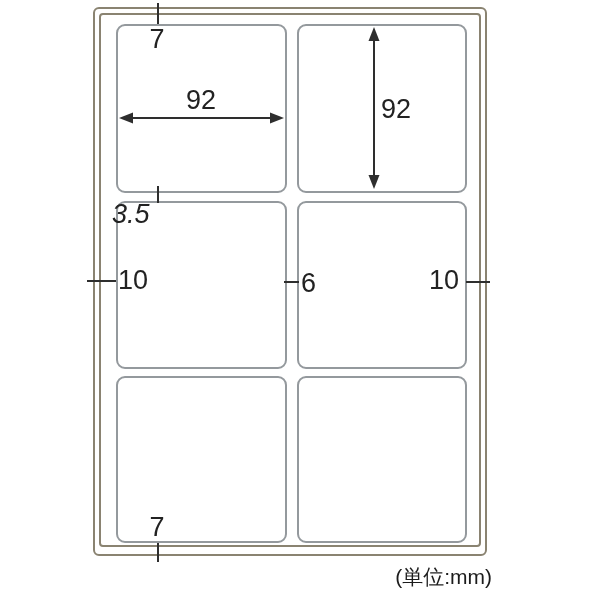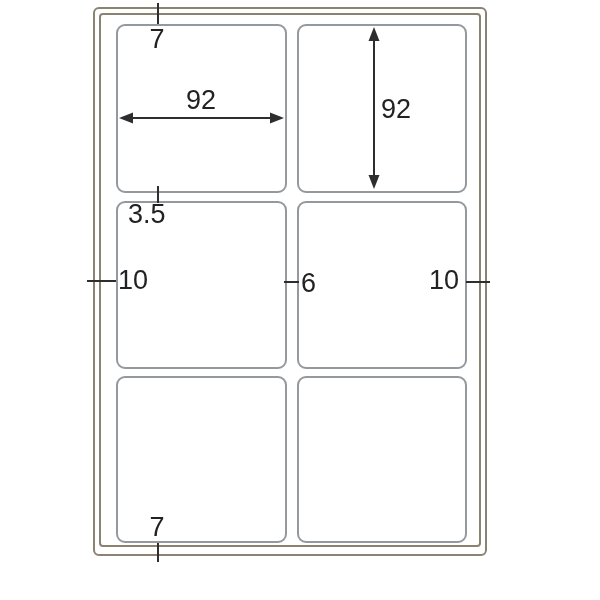--- a/index.html
+++ b/index.html
@@ -56,21 +56,21 @@
   .dim-text {
     position: absolute;
     color: #222222;
     font-size: 27px;
     line-height: 1;
     white-space: nowrap;
   }
   #t-top7   { left:144px; top:26px;  width:26px; text-align:center; }
   #t-w92    { left:171px; top:87px;  width:60px; text-align:center; }
   #t-h92    { left:381px; top:96px; }
-  #t-gap35  { left:128px; top:201px; }
+  #t-gap35  { left:112px; top:201px;font-style:italic; }
   #t-left10 { left:118px; top:267px; }
   #t-mid6   { left:301px; top:270px; }
   #t-right10{ left:429px; top:267px; }
   #t-bot7   { left:144px; top:514px; width:26px; text-align:center; }
   #unit-note {
     position: absolute;
     left: 378px; top: 565px;
     width: 114px;
     text-align: right;
     color: #1c1c1c;
@@ -116,14 +116,15 @@
 
   <div class="dim-text" id="t-top7">7</div>
   <div class="dim-text" id="t-w92">92</div>
   <div class="dim-text" id="t-h92">92</div>
   <div class="dim-text" id="t-gap35">3.5</div>
   <div class="dim-text" id="t-left10">10</div>
   <div class="dim-text" id="t-mid6">6</div>
   <div class="dim-text" id="t-right10">10</div>
   <div class="dim-text" id="t-bot7">7</div>
 
+  <div id="unit-note">(単位:mm)</div>
 
 </div>
 
 </body></html>

